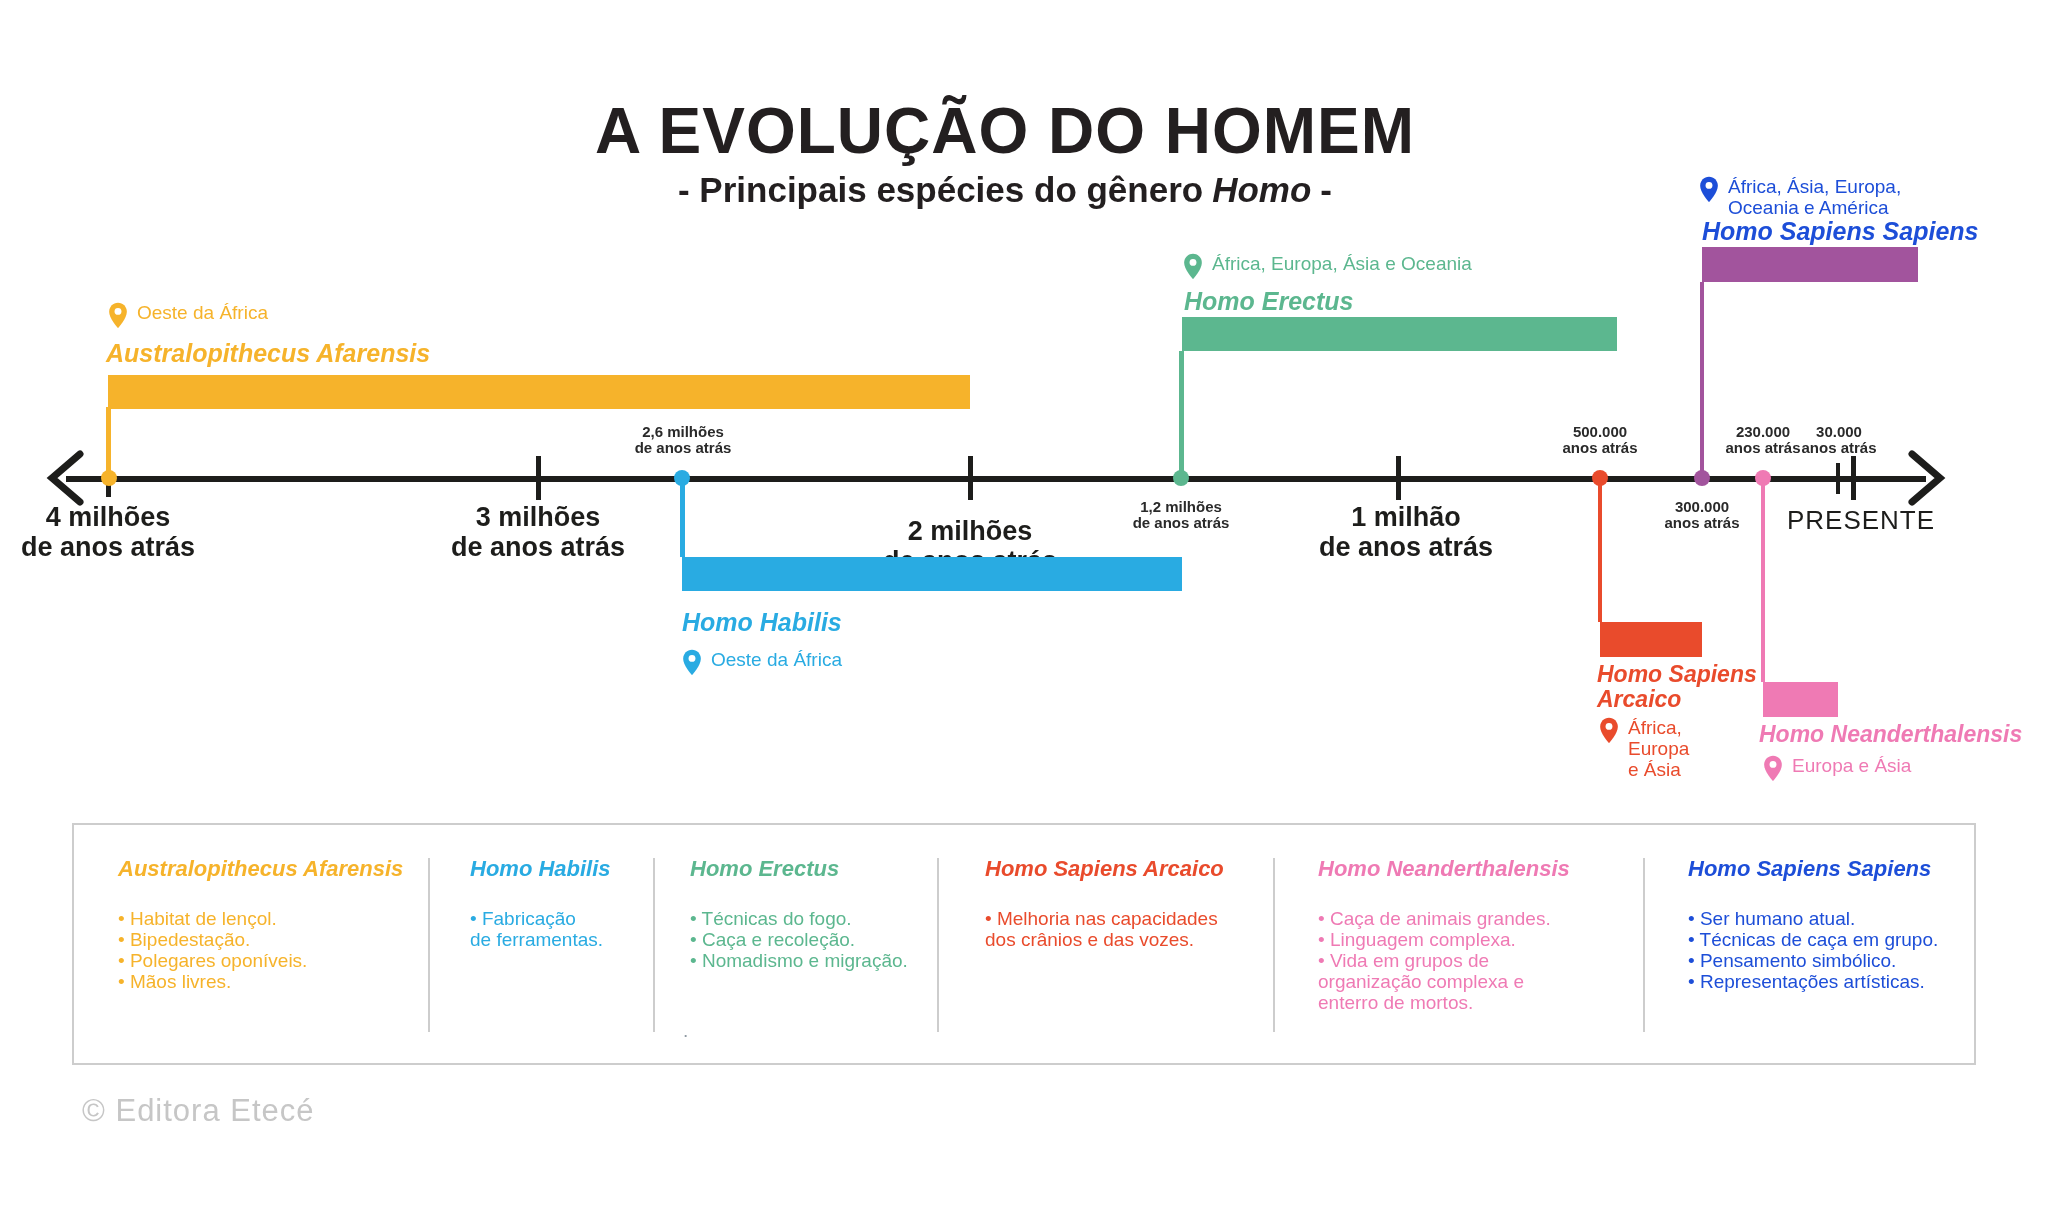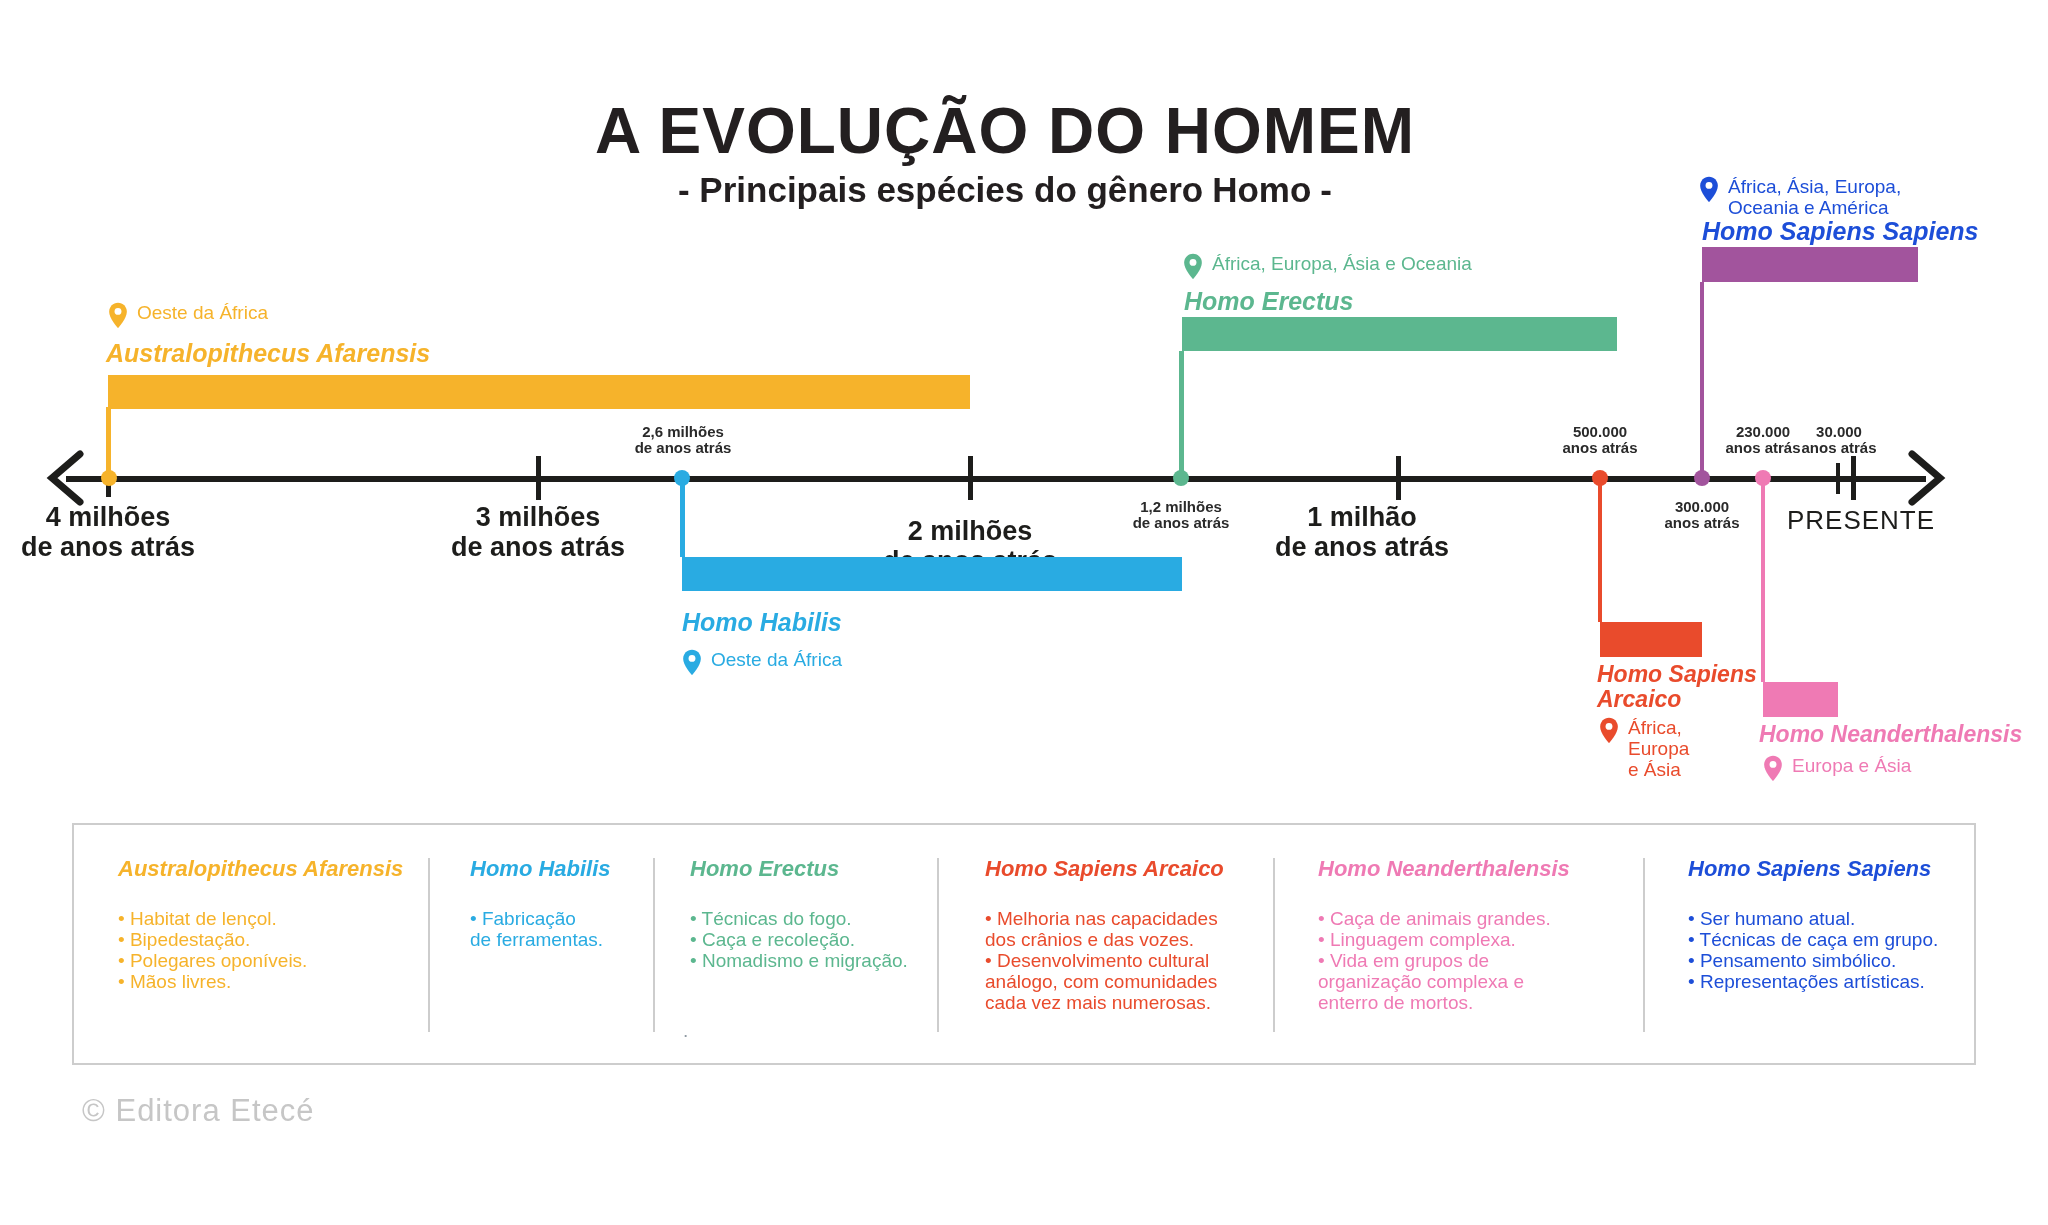--- a/index.html
+++ b/index.html
@@ -43,21 +43,21 @@
   .footer{font-size:31px;color:#c6c6c6;letter-spacing:1px;}
   .stray{font-size:19px;color:#8f9aa3;}
 </style>
 </head>
 <body>
 
 <div id="canvas">
 
   <div class="abs title ctr" style="left:0;top:94px;width:2010px;">A EVOLUÇÃO DO HOMEM</div>
   <div class="abs subtitle ctr" style="left:0;top:170px;width:2010px;">
-    <span class="gap">- Principais espécies do gênero</span><span class="gap" style="">Homo</span><span>-</span>
+    <span class="gap">- Principais espécies do gênero</span><span class="gap" style="font-style:italic;">Homo</span><span>-</span>
   </div>
 
   <div class="abs axis-line" style="left:66px;top:476px;width:1860px;height:6px;"></div>
   <svg class="abs" style="left:46px;top:450px;" width="40" height="56">
     <polyline points="34,4 6,28 34,52" stroke="#1d1d1b" stroke-width="7" fill="none" stroke-linecap="round"></polyline>
   </svg>
   <svg class="abs" style="left:1906px;top:450px;" width="40" height="56">
     <polyline points="6,4 34,28 6,52" stroke="#1d1d1b" stroke-width="7" fill="none" stroke-linecap="round"></polyline>
   </svg>
 
@@ -67,21 +67,21 @@
   <div class="abs tick" style="left:106px;top:485px;width:5px;height:12px;"></div>
   <div class="abs tick" style="left:1836px;top:463px;width:4px;height:31px;"></div>
   <div class="abs tick" style="left:1851px;top:456px;width:5px;height:44px;"></div>
 
   <div class="abs lbl-big ctr pre" style="left:-22px;top:502px;width:260px;">4 milhões
 de anos atrás</div>
   <div class="abs lbl-big ctr pre" style="left:408px;top:502px;width:260px;">3 milhões
 de anos atrás</div>
   <div class="abs lbl-big ctr pre" style="left:840px;top:502px;width:260px;margin-top:14px;">2 milhões
 de anos atrás</div>
-  <div class="abs lbl-big ctr pre" style="left:1232px;top:502px;width:260px;">1 milhão
+  <div class="abs lbl-big ctr pre" style="left:1276px;top:502px;width:260px;">1 milhão
 de anos atrás</div>
   <div class="abs lbl-present ctr" style="left:1741px;top:505px;width:240px;">PRESENTE</div>
 
   <div class="abs lbl-small ctr pre" style="left:593px;top:424px;width:180px;">2,6 milhões
 de anos atrás</div>
   <div class="abs lbl-small ctr pre" style="left:1510px;top:424px;width:180px;">500.000
 anos atrás</div>
   <div class="abs lbl-small ctr pre" style="left:1673px;top:424px;width:180px;">230.000
 anos atrás</div>
   <div class="abs lbl-small ctr pre" style="left:1749px;top:424px;width:180px;">30.000
@@ -205,23 +205,20 @@
     <div class="col-title">Homo Erectus</div>
     <div class="bullet">• Técnicas do fogo.</div>
     <div class="bullet">• Caça e recoleção.</div>
     <div class="bullet">• Nomadismo e migração.</div>
   </div>
 
   <div class="col c-red" style="left:985px;top:856px;width:275px;">
     <div class="col-title">Homo Sapiens Arcaico</div>
     <div class="bullet">• Melhoria nas capacidades
 dos crânios e das vozes.</div>
-    <div class="bullet">• Desenvolvimento cultural
-análogo, com comunidades
-cada vez mais numerosas.</div>
   </div>
 
   <div class="col c-pink" style="left:1318px;top:856px;width:300px;">
     <div class="col-title">Homo Neanderthalensis</div>
     <div class="bullet">• Caça de animais grandes.</div>
     <div class="bullet">• Linguagem complexa.</div>
     <div class="bullet">• Vida em grupos de
 organização complexa e
 enterro de mortos.</div>
   </div>

